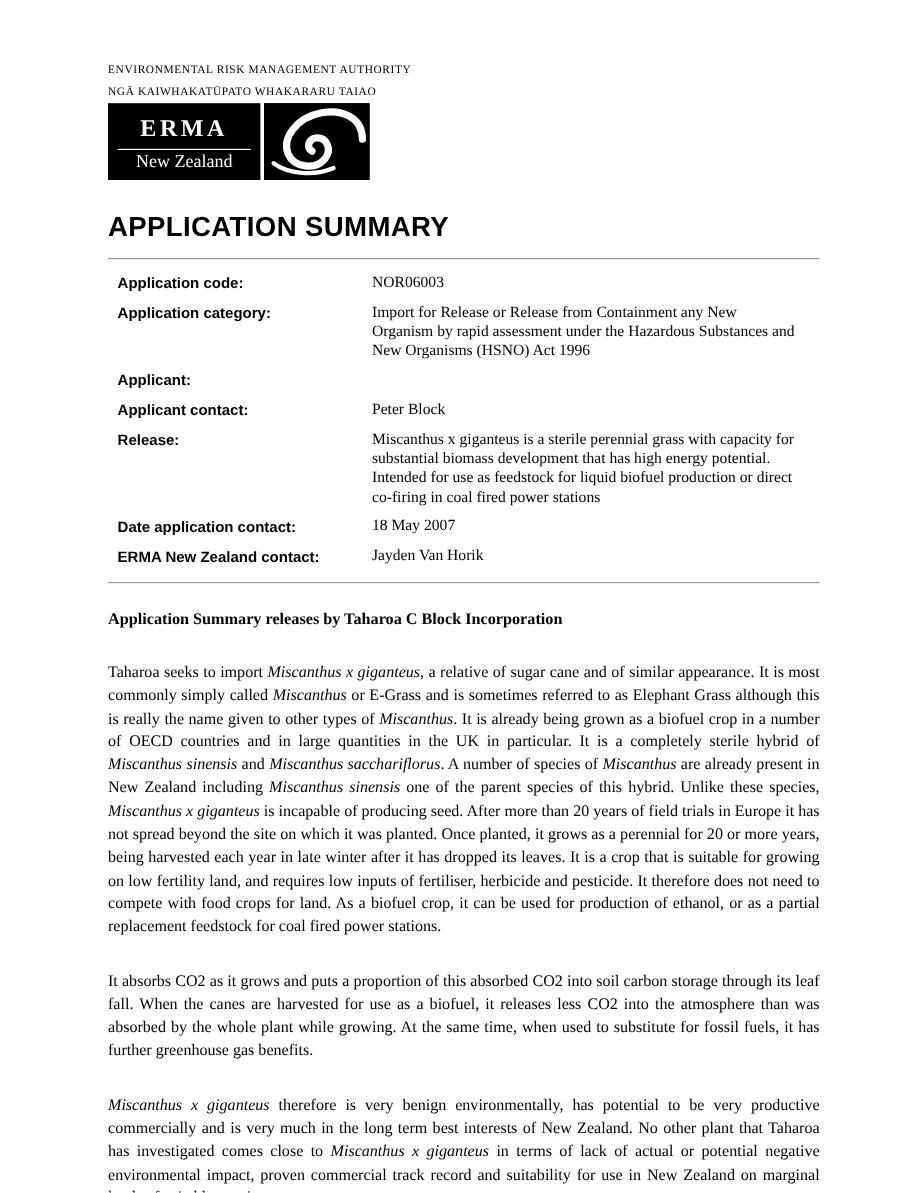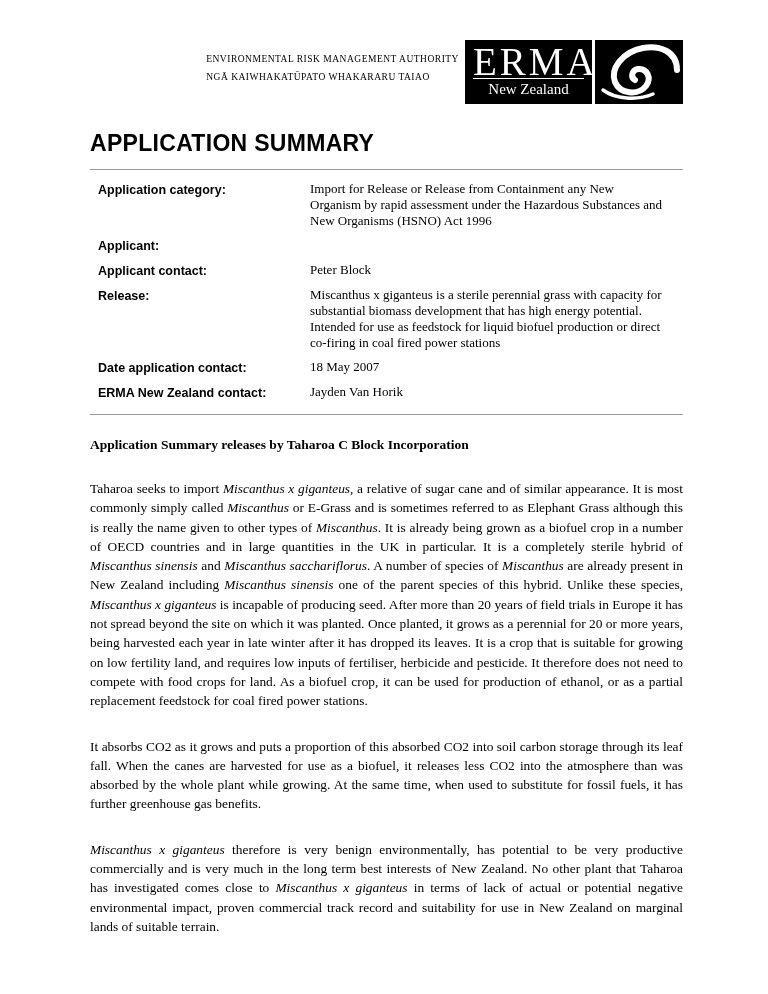--- a/index.html
+++ b/index.html
@@ -4,33 +4,33 @@
 <style>
   * { margin:0; padding:0; box-sizing:border-box; }
   html,body { background:#ffffff; }
   .page {
     width:768px; height:994px; background:#ffffff; color:#000;
     padding:40px 85px 0 90px;
     font-family:"Liberation Serif", serif;
     position:relative; overflow:hidden;
   }
   
-  .header { display:flex; justify-content:flex-end; align-items:flex-start; }
+  .header { display:flex; justify-content:flex-end; align-items:flex-start;flex-direction:column; }
   .org-lines {
     font-size:9.5px; letter-spacing:0.5px; line-height:18px;
     margin-top:10px; margin-right:6px; white-space:nowrap;
   }
   .logo { display:flex; gap:3px; flex:none; }
   .logo-text-box {
     background:#000; color:#fff; width:127px; height:64px;
     text-align:center; padding-top:5px;
   }
   .logo-erma {
-    font-size:39px; letter-spacing:3px; line-height:33px;
-    border-bottom:1px solid #fff; margin:0 8px; font-weight:normal;
+    font-size:20px; letter-spacing:3px; line-height:33px;
+    border-bottom:1px solid #fff; margin:0 8px; font-weight:bold;
   }
   .logo-sub { font-size:15px; margin-top:2px; }
   .logo-koru { width:88px; height:64px; background:#000; }
   .logo-koru svg { display:block; }
   
   .title {
     font-family:"Liberation Sans", sans-serif; font-weight:bold;
     font-size:23px; text-align:left; margin-top:26px; letter-spacing:0.3px;
   }
   
@@ -75,20 +75,24 @@
           <path d="M8 50 C20 59 42 61 58 54" fill="none" stroke="#fff" stroke-width="3.5" stroke-linecap="round"></path>
         </svg>
       </div>
     </div>
   </div>
 
   <h1 class="title">APPLICATION SUMMARY</h1>
 
   <div class="summary-table">
     <div class="srow">
+      <div class="label">Application code:</div>
+      <div class="value">NOR06003</div>
+    </div>
+    <div class="srow">
       <div class="label">Application category:</div>
       <div class="value">Import for Release or Release from Containment any New Organism by rapid assessment under the Hazardous Substances and New Organisms (HSNO) Act 1996</div>
     </div>
     <div class="srow">
       <div class="label">Applicant:</div>
     </div>
     <div class="srow">
       <div class="label">Applicant contact:</div>
       <div class="value">Peter Block</div>
     </div>

